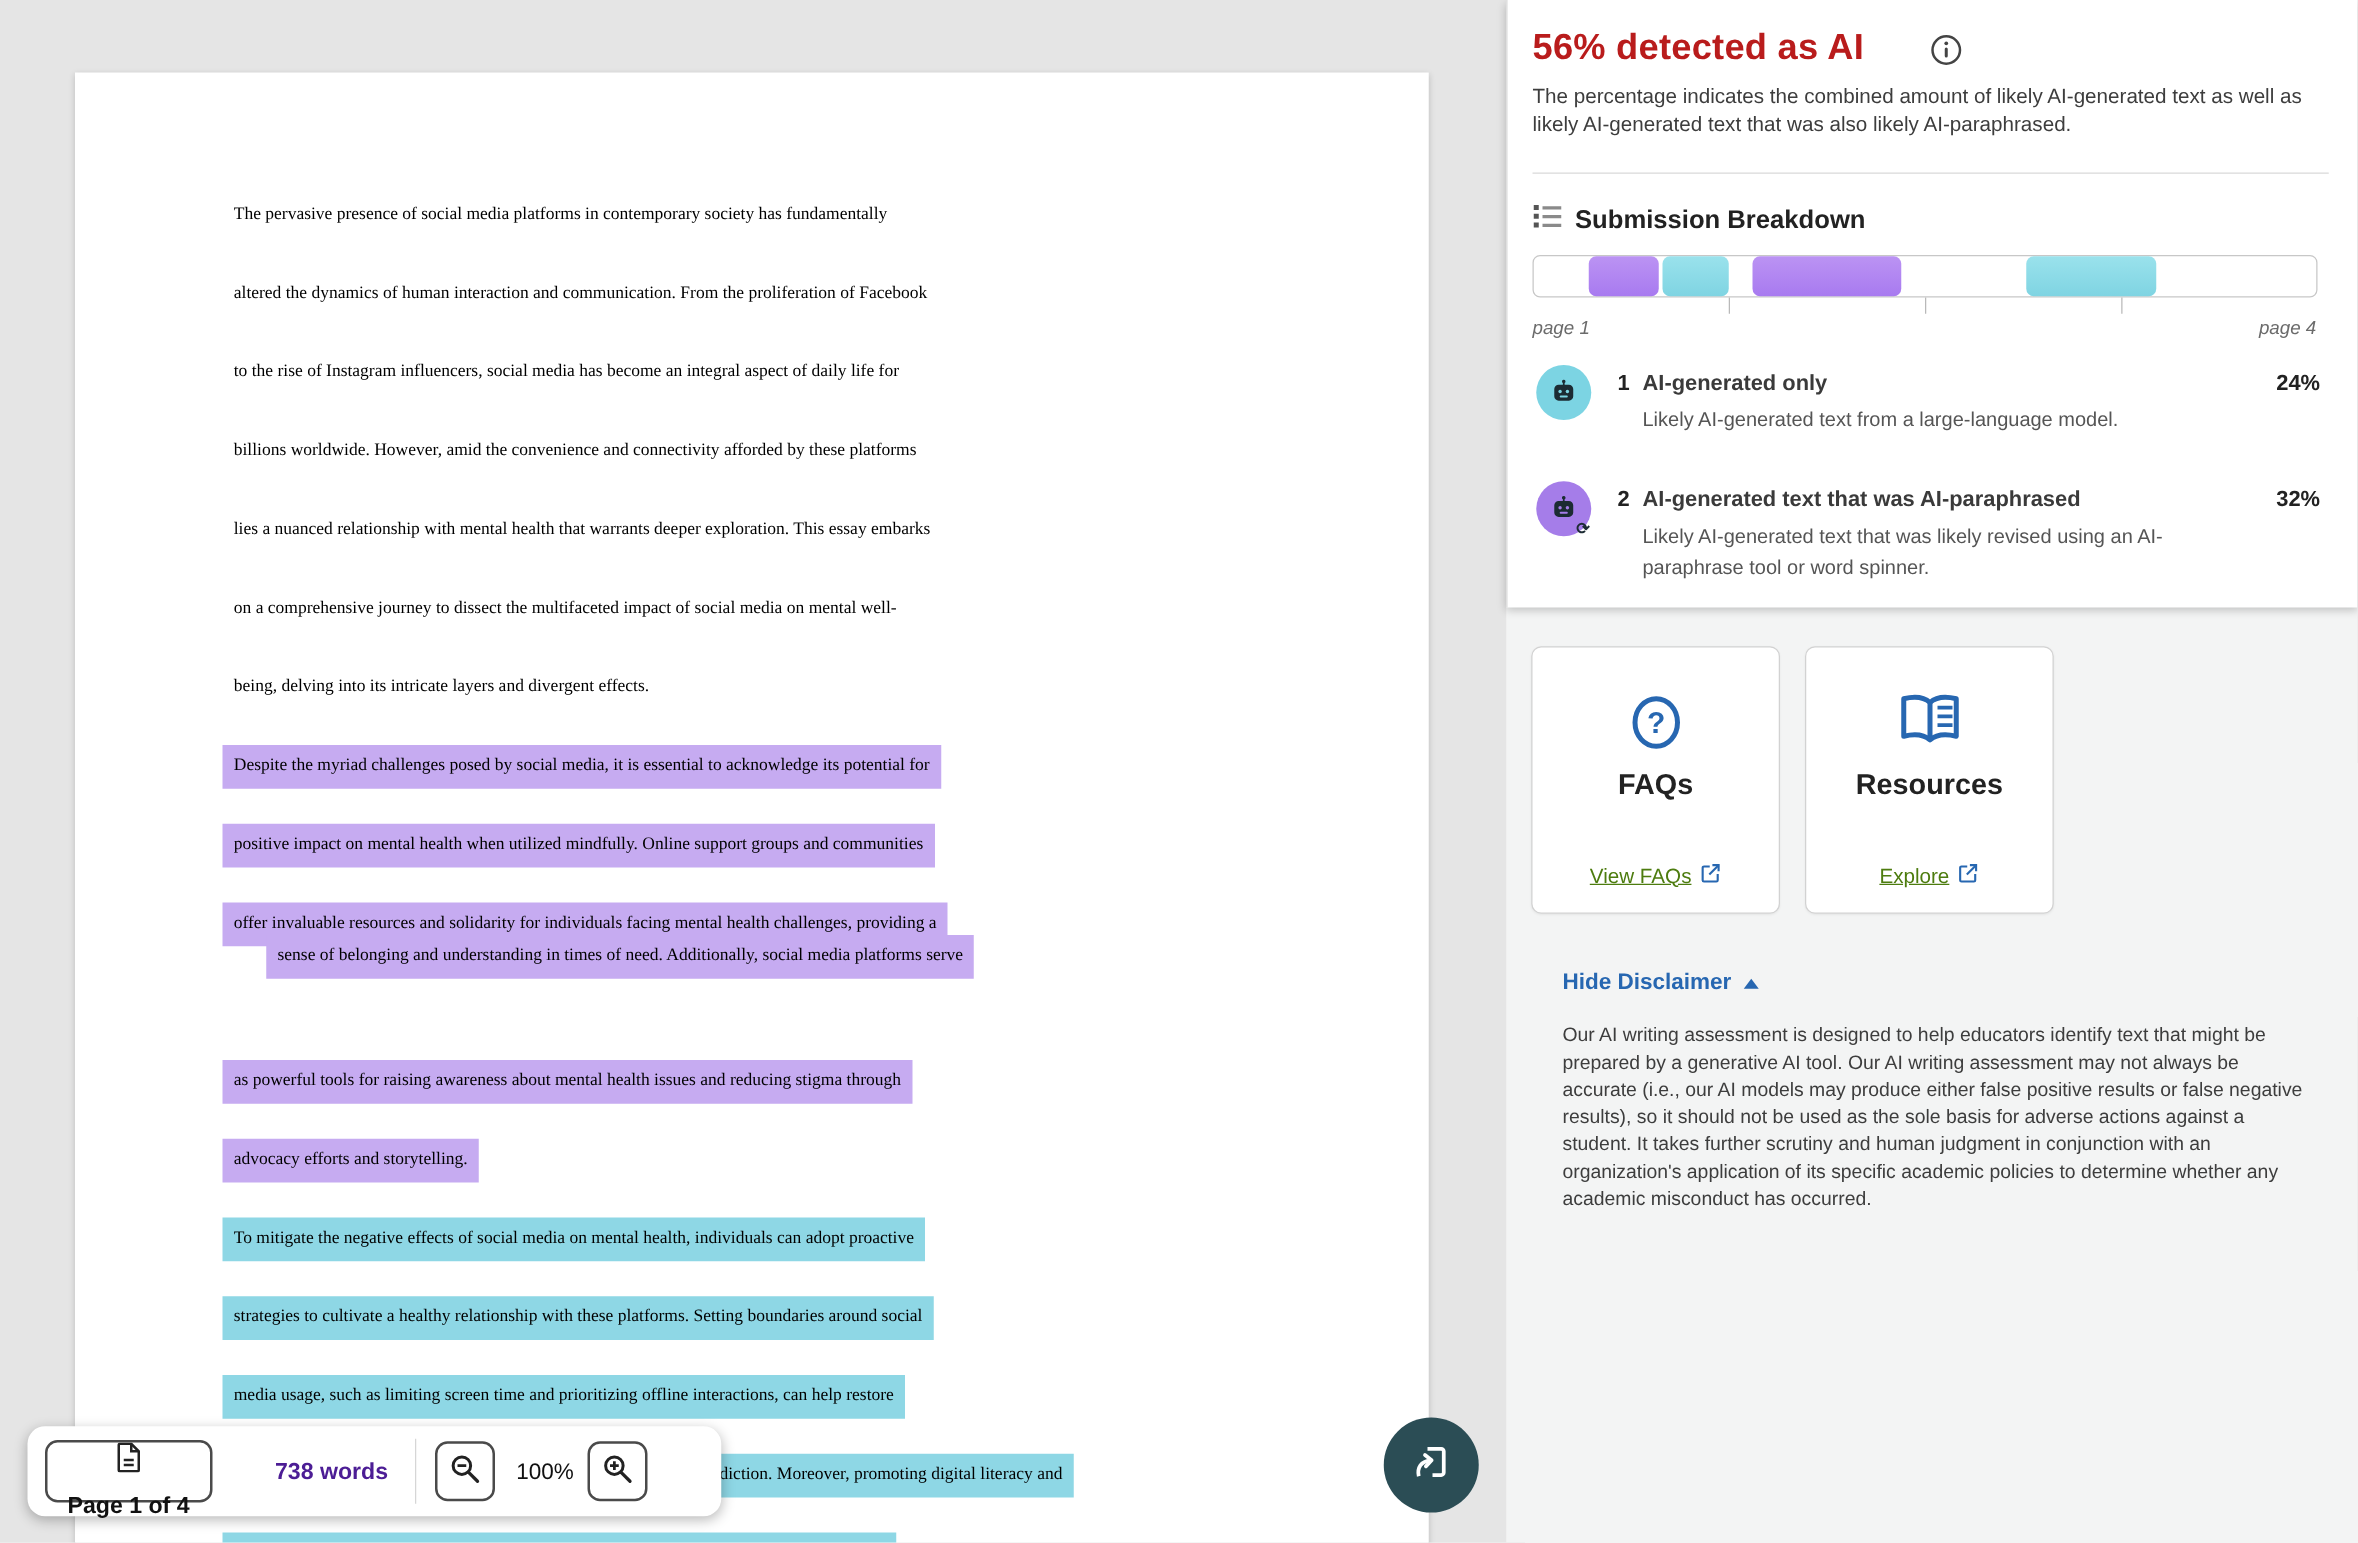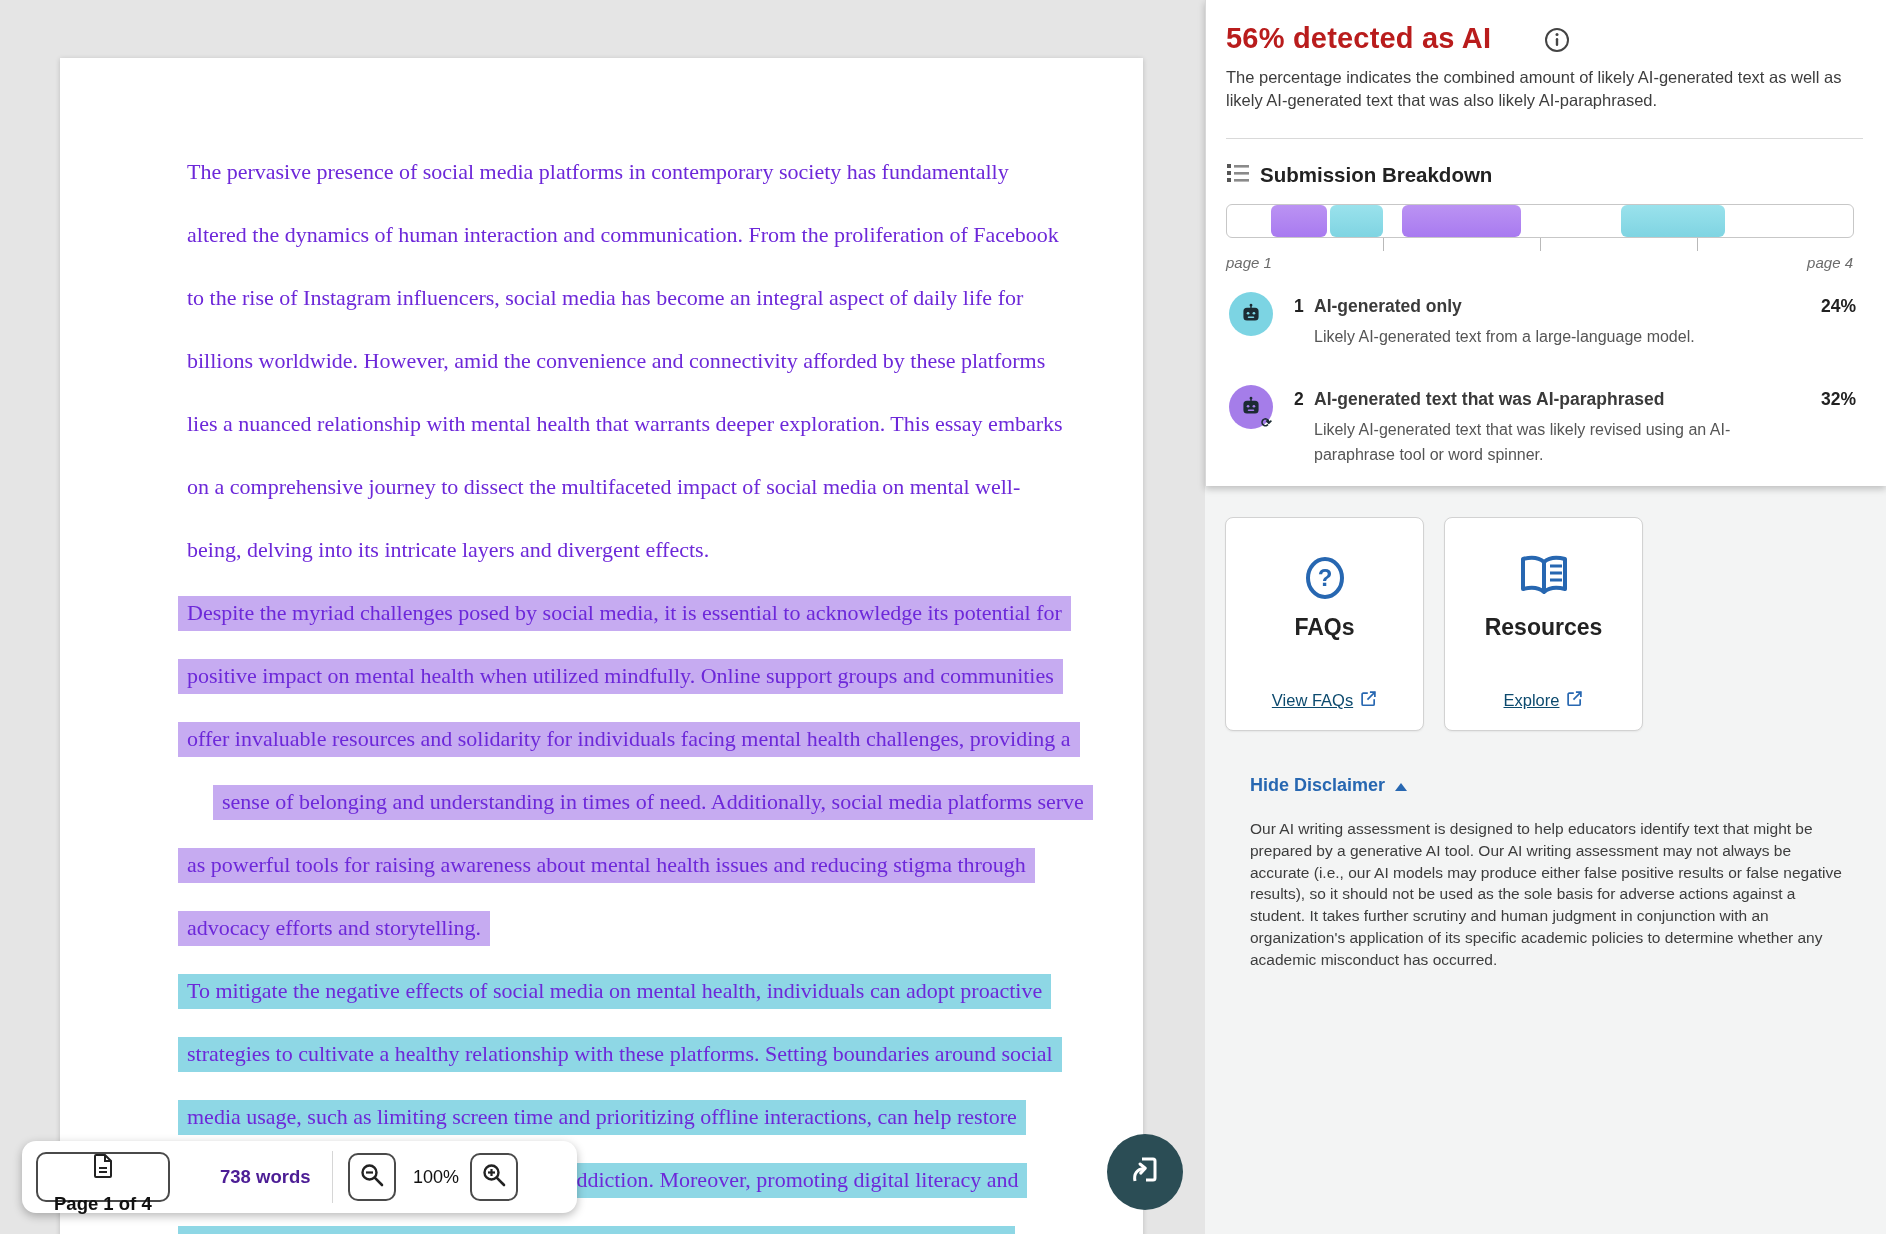--- a/index.html
+++ b/index.html
@@ -6,21 +6,21 @@
   html,body { width:1886px; height:1234px; overflow:hidden; background:#e5e5e5;
               font-family:"Liberation Sans", sans-serif; }
   #app { position:relative; width:1886px; height:1234px; }
 
   
   .viewer { position:absolute; left:0; top:0; width:1205px; height:1234px; background:#e5e5e5; }
   .page { position:absolute; left:60px; top:58px; width:1083px; height:1400px; background:#ffffff;
           box-shadow:0 1px 5px rgba(0,0,0,.18); }
   .textblock { position:absolute; left:118px; top:97px; width:900px; }
   .doc-line { position:absolute; left:0; white-space:nowrap;
-              font-family:"Liberation Serif", serif; font-size:22px; color:#6d28d9; }
+              font-family:"Liberation Serif", serif; font-size:14px; color:#000000; }
   .doc-line .hl { display:inline-block; padding:7px 9px 9px 9px; line-height:19px; }
   .hl-none   { background:transparent; }
   .hl-purple { background:#c6abf1; }
   .hl-cyan   { background:#8ed7e5; }
 
   
   .toolbar { position:absolute; left:22px; top:1141px; width:555px; height:72px; background:#fff;
              border-radius:14px; box-shadow:0 3px 10px rgba(0,0,0,.28); z-index:30;
              display:flex; align-items:center; }
   .page-btn { position:absolute; left:14px; top:11px; height:50px; padding:0 16px;
@@ -74,21 +74,21 @@
   .bd-desc { position:absolute; left:88px; top:28px; width:470px; font-size:16px; line-height:25px; color:#555; }
 
   
   .cards { position:absolute; left:20px; top:517px; width:645px; display:flex; gap:20px; }
   .card { width:199px; height:214px; background:#fff; border:1px solid #d2d2d2; border-radius:8px;
           position:relative; box-shadow:0 1px 2px rgba(0,0,0,.06); }
   .card-icon { position:absolute; left:0; right:0; top:36px; display:flex; justify-content:center; }
   .card-title { position:absolute; left:0; right:0; top:96px; text-align:center; font-size:23px;
                 font-weight:600; color:#222; }
   .card-link { position:absolute; left:0; right:0; top:172px; display:flex; justify-content:center;
-               align-items:center; gap:7px; font-size:16.5px; color:#0c4a6e; }
+               align-items:center; gap:7px; font-size:16.5px; color:#4d7c0f; }
   .card-link .lnk { text-decoration:underline; cursor:pointer; }
 
   
   .disc-toggle { position:absolute; left:45px; top:775px; display:flex; align-items:center; gap:10px;
                  font-size:18px; font-weight:bold; color:#2767b1; cursor:pointer; }
   .tri-up { width:0; height:0; border-left:6px solid transparent; border-right:6px solid transparent;
             border-bottom:8px solid #2767b1; margin-top:2px; }
   .disc-text { position:absolute; left:45px; top:818px; width:600px; font-size:15.5px; line-height:21.8px;
                color:#3d3d3d; }
 </style>
@@ -103,21 +103,21 @@
           <div class="doc-line" style="top: 0px;"><span class="hl hl-none">The pervasive presence of social media platforms in contemporary society has fundamentally</span></div>
           <div class="doc-line" style="top: 63px;"><span class="hl hl-none">altered the dynamics of human interaction and communication. From the proliferation of Facebook</span></div>
           <div class="doc-line" style="top: 126px;"><span class="hl hl-none">to the rise of Instagram influencers, social media has become an integral aspect of daily life for</span></div>
           <div class="doc-line" style="top: 189px;"><span class="hl hl-none">billions worldwide. However, amid the convenience and connectivity afforded by these platforms</span></div>
           <div class="doc-line" style="top: 252px;"><span class="hl hl-none">lies a nuanced relationship with mental health that warrants deeper exploration. This essay embarks</span></div>
           <div class="doc-line" style="top: 315px;"><span class="hl hl-none">on a comprehensive journey to dissect the multifaceted impact of social media on mental well-</span></div>
           <div class="doc-line" style="top: 378px;"><span class="hl hl-none">being, delving into its intricate layers and divergent effects.</span></div>
           <div class="doc-line" style="top: 441px;"><span class="hl hl-purple">Despite the myriad challenges posed by social media, it is essential to acknowledge its potential for</span></div>
           <div class="doc-line" style="top: 504px;"><span class="hl hl-purple">positive impact on mental health when utilized mindfully. Online support groups and communities</span></div>
           <div class="doc-line" style="top: 567px;"><span class="hl hl-purple">offer invaluable resources and solidarity for individuals facing mental health challenges, providing a</span></div>
-          <div class="doc-line" style="top: 630px; padding-left: 35px;"><span class="hl hl-purple">sense of belonging and understanding in times of need. Additionally, social media platforms serve</span></div>
+          <div class="doc-line" style="top: 593px; padding-left: 35px;"><span class="hl hl-purple">sense of belonging and understanding in times of need. Additionally, social media platforms serve</span></div>
           <div class="doc-line" style="top: 693px;"><span class="hl hl-purple">as powerful tools for raising awareness about mental health issues and reducing stigma through</span></div>
           <div class="doc-line" style="top: 756px;"><span class="hl hl-purple">advocacy efforts and storytelling.</span></div>
           <div class="doc-line" style="top: 819px;"><span class="hl hl-cyan">To mitigate the negative effects of social media on mental health, individuals can adopt proactive</span></div>
           <div class="doc-line" style="top: 882px;"><span class="hl hl-cyan">strategies to cultivate a healthy relationship with these platforms. Setting boundaries around social</span></div>
           <div class="doc-line" style="top: 945px;"><span class="hl hl-cyan">media usage, such as limiting screen time and prioritizing offline interactions, can help restore</span></div>
           <div class="doc-line" style="top: 1008px; left: 368px;"><span class="hl hl-cyan">l addiction. Moreover, promoting digital literacy and</span></div>
           <div class="doc-line" style="top: 1071px;"><span class="hl hl-cyan">critical thinking skills can empower individuals to navigate the digital landscape with greater</span></div>
         </div>
     </div>
 

